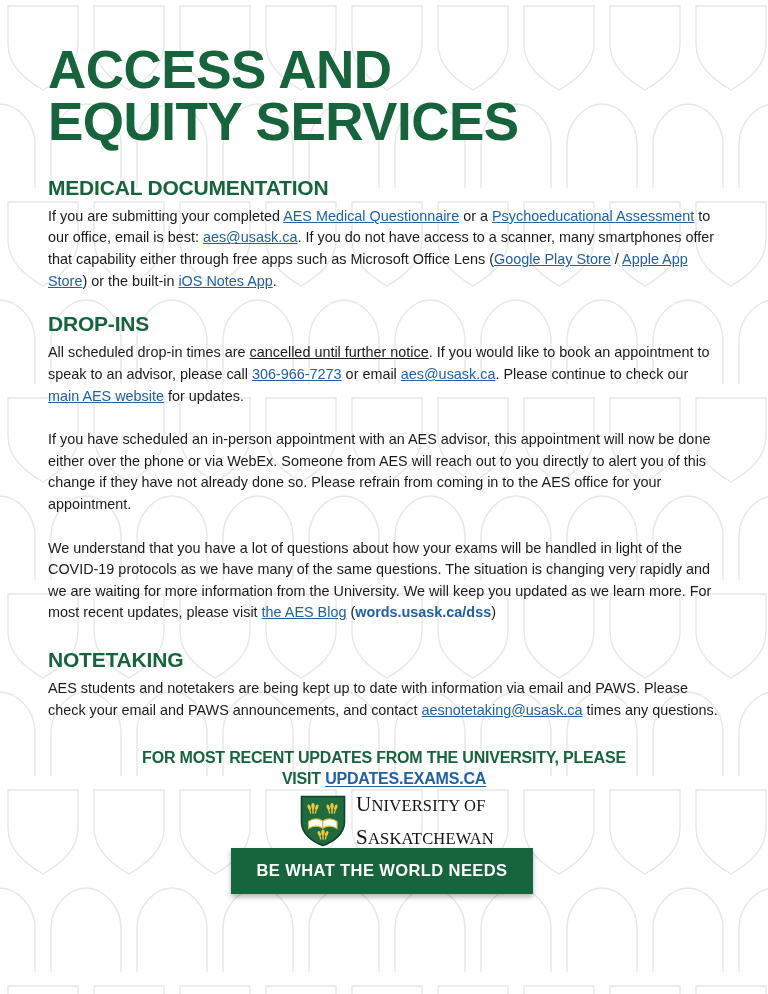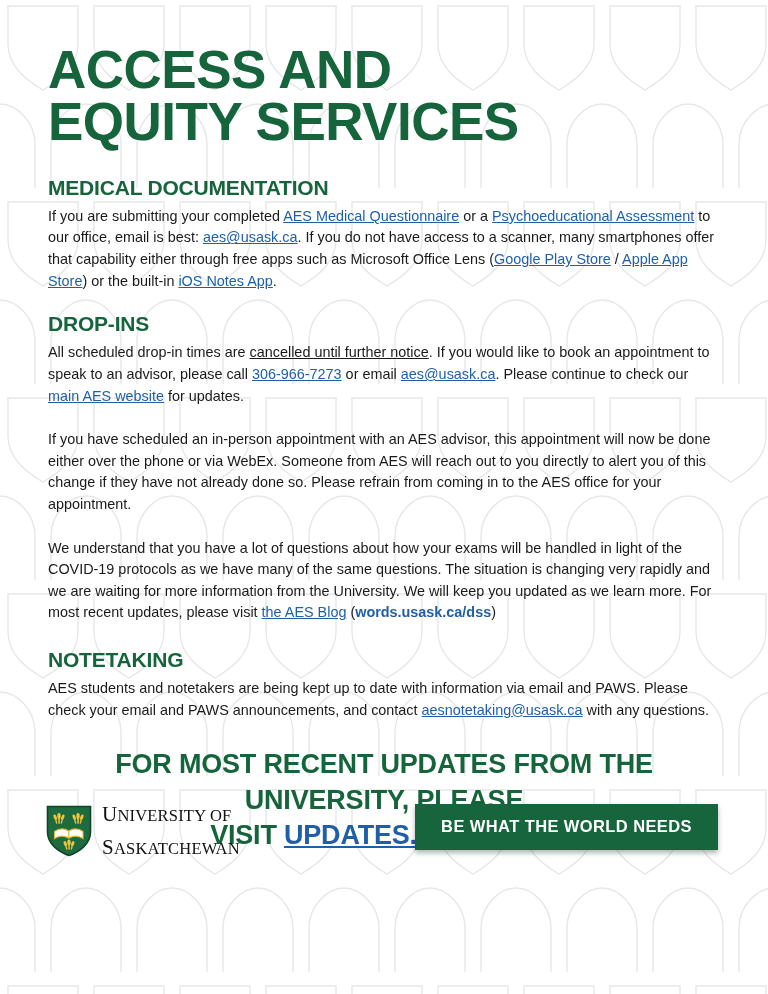--- a/index.html
+++ b/index.html
@@ -95,21 +95,21 @@
     color: #1a1a1a;
     text-decoration: underline;
     text-underline-offset: 1px;
   }
 
   
   .cta {
     margin-top: 26px;
     text-align: center;
     color: #15643B;
-    font-size: 27px;
+    font-size: 16px;
     font-weight: bold;
     line-height: 1.32;
     letter-spacing: -0.2px;
     padding: 0 30px;
   }
   .cta a.cta-link {
     color: #1F5FA8;
     text-decoration: underline;
     text-underline-offset: 2px;
   }
@@ -118,20 +118,21 @@
   .footer {
     position: absolute;
     left: 0;
     bottom: 0;
     width: 768px;
     height: 96px;
     display: flex;
     align-items: center;
     justify-content: space-between;
     padding: 0 20px 22px 46px;
+    flex-direction: column;
   }
 
   .logo-lockup {
     display: flex;
     align-items: center;
     gap: 10px;
   }
 
   .wordmark {
     font-family: "Liberation Serif", serif;
@@ -205,21 +206,21 @@
     <section class="section sp-reg">
       <p class="section-body">If you have scheduled an in-person appointment with an AES advisor, this appointment will now be done either over the phone or via WebEx. Someone from AES will reach out to you directly to alert you of this change if they have not already done so. Please refrain from coming in to the AES office for your appointment.</p>
     </section>
 
     <section class="section sp-exams">
       <p class="section-body"><span>We understand that you have a lot of questions about how your exams will be handled in light of the COVID-19 protocols as we have many of the same questions. The situation is changing very rapidly and we are waiting for more information from the University. We will keep you updated as we learn more. For most recent updates, please visit </span><a class="link" href="#">the AES Blog</a><span> (</span><span class="link-plain">words.usask.ca/dss</span><span>)</span></p>
     </section>
 
     <section class="section sp-note">
       <h2 class="section-heading">NOTETAKING</h2>
-      <p class="section-body"><span>AES students and notetakers are being kept up to date with information via email and PAWS. Please check your email and PAWS announcements, and contact </span><a class="link" href="#">aesnotetaking@usask.ca</a><span> with any questions.</span></p>
+      <p class="section-body"><span>AES students and notetakers are being kept up to date with information via email and PAWS. Please check your email and PAWS announcements, and contact </span><a class="link" href="#">aesnotetaking@usask.ca</a><span> times any questions.</span></p>
     </section>
 
   </div>
 
   <div class="cta">
     <div>FOR MOST RECENT UPDATES FROM THE UNIVERSITY, PLEASE</div>
     <div><span>VISIT </span><a class="cta-link" href="#">UPDATES.EXAMS.CA</a></div>
   </div>
 
   <div class="footer">

